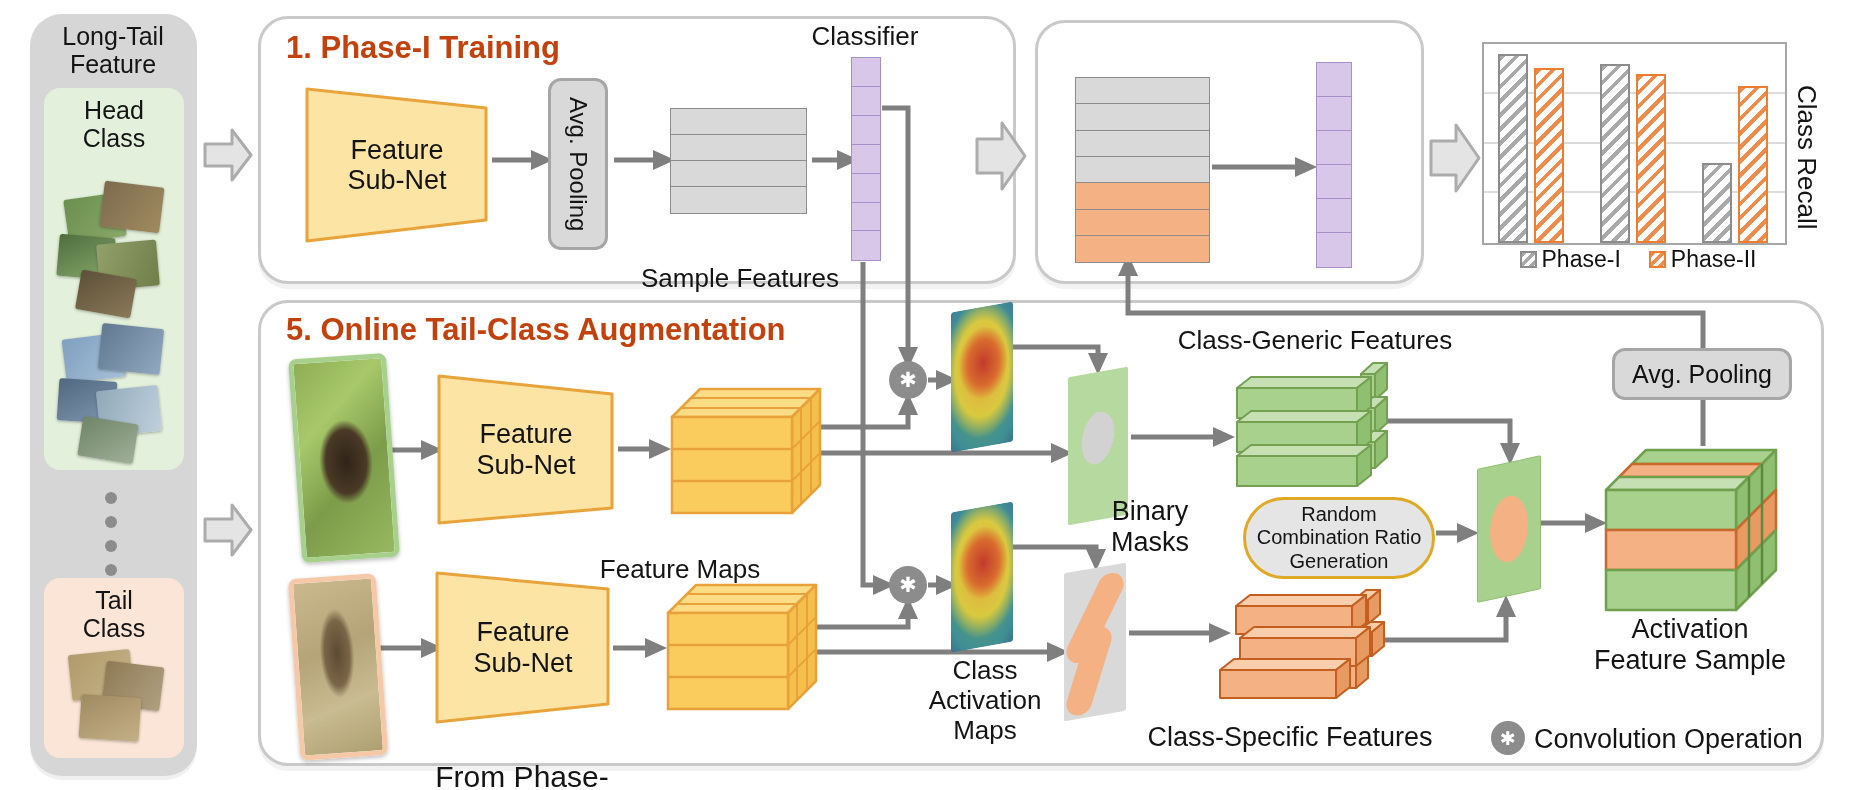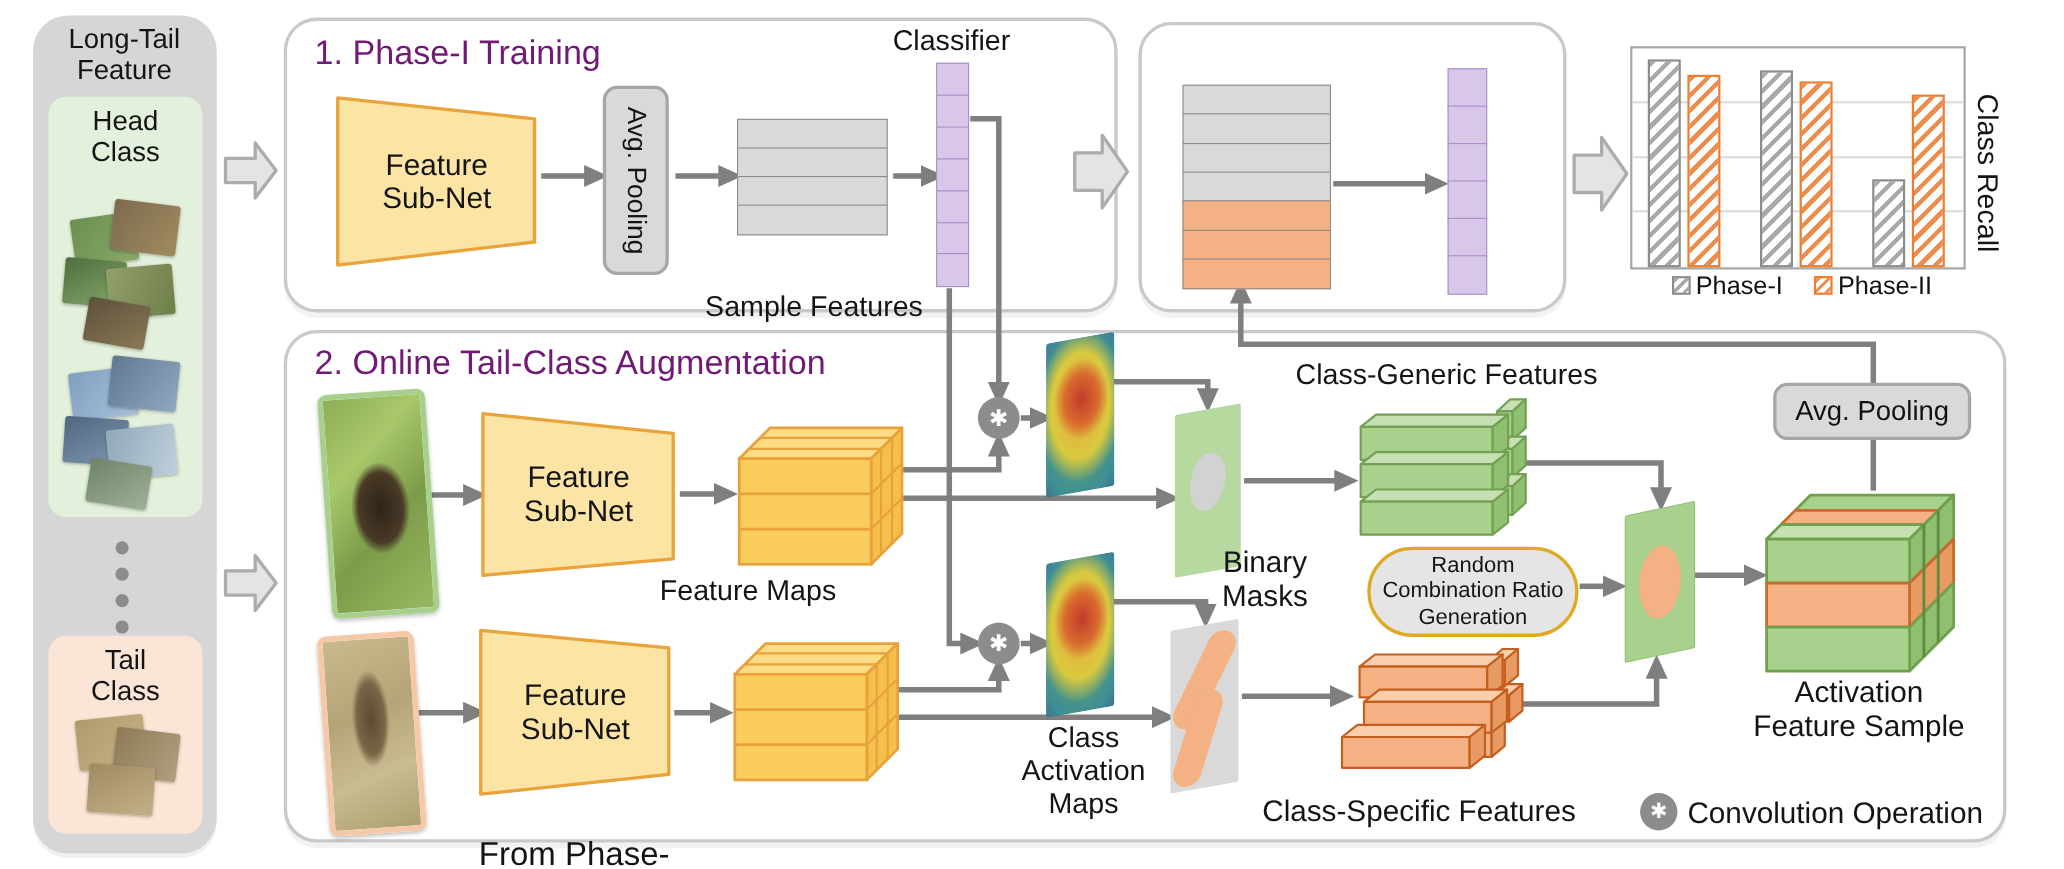--- a/index.html
+++ b/index.html
@@ -1,20 +1,20 @@
 <!DOCTYPE html>
 <html><head>
 <meta charset="utf-8">
 <style>
   html,body{margin:0;padding:0;background:#ffffff;}
   #stage{position:relative;width:1876px;height:790px;background:#ffffff;overflow:hidden;
          font-family:"Liberation Sans","DejaVu Sans",sans-serif;color:#111;}
   .abs{position:absolute;}
   .lbl{position:absolute;color:#141414;font-size:26px;line-height:1.13;text-align:center;white-space:pre-line;}
-  .title{position:absolute;font-weight:400;font-size:31px;white-space:nowrap;color:#701a75;}
+  .title{position:absolute;font-weight:700;font-size:31px;white-space:nowrap;color:#c2410c;}
   .sectionbox{position:absolute;background:#fff;border:3.5px solid #c9c9c9;border-radius:30px;
               box-shadow:0 5px 0 rgba(0,0,0,0.05);}
   .panel{position:absolute;background:#d6d6d6;border-radius:32px;box-shadow:0 4px 0 rgba(0,0,0,0.06);}
   .classbox{position:absolute;border-radius:16px;}
   .dot{position:absolute;width:12px;height:12px;border-radius:50%;background:#8c8c8c;}
   .tile{position:absolute;border-radius:3px;box-shadow:0 1px 3px rgba(0,0,0,0.3);}
   .rowstack{position:absolute;display:flex;flex-direction:column;}
   .rowstack>div{flex:1;background:#d9d9d9;border:1.7px solid #8c8c8c;margin-top:-1.7px;box-sizing:border-box;}
   .rowstack>div:first-child{margin-top:0;}
   .purple>div{background:#d8c7e8;border-color:#a98fc9;}
@@ -222,21 +222,21 @@
     <div class="legenditem">
       <div class="swatch swatch-p1"></div>
       <span>Phase-I</span>
     </div>
     <div class="legenditem">
       <div class="swatch swatch-p2"></div>
       <span>Phase-II</span>
     </div>
   </div>
 
-  <div class="title" style="left:286px;top:312px;">2. Online Tail-Class Augmentation</div>
+  <div class="title" style="left:286px;top:312px;">5. Online Tail-Class Augmentation</div>
 
   <div class="photo" style="left:295px;top:356px;width:88px;height:194px;transform:rotate(-4deg);border:5px solid #a8d08d;
        background:radial-gradient(42% 30% at 52% 52%, #2e2418 0%, #4a3a26 55%, rgba(0,0,0,0) 72%),
                   linear-gradient(135deg,#8fae55 0%,#a8c86a 30%,#7d9c4a 60%,#97b860 100%);"></div>
   <div class="photo" style="left:294px;top:576px;width:78px;height:172px;transform:rotate(-4deg);border:5px solid #f5c9a8;
        background:radial-gradient(32% 38% at 50% 42%, #5d4a33 0%, #7a6547 50%, rgba(0,0,0,0) 68%),
                   linear-gradient(160deg,#cbb98e 0%,#b5a478 40%,#c9bb92 70%,#ada06f 100%);"></div>
 
   <svg class="abs" style="left:437px;top:373px;" width="178" height="153">
     <polygon points="2,3 175,21 175,135 2,150" fill="#fbe4a4" stroke="#e8a33b" stroke-width="3" stroke-linejoin="round"></polygon>
@@ -270,21 +270,21 @@
     <rect x="12" y="37" width="120" height="96" fill="#facc5d" stroke="#e9a23b" stroke-width="2.5"></rect>
     <line x1="12" y1="69" x2="132" y2="69" stroke="#e9a23b" stroke-width="2.5"></line>
     <line x1="12" y1="101" x2="132" y2="101" stroke="#e9a23b" stroke-width="2.5"></line>
     <line x1="21" y1="28" x2="141" y2="28" stroke="#e9a23b" stroke-width="2"></line>
     <line x1="31" y1="18" x2="151" y2="18" stroke="#e9a23b" stroke-width="2"></line>
     <line x1="141" y1="28" x2="141" y2="124" stroke="#e9a23b" stroke-width="2"></line>
     <line x1="151" y1="18" x2="151" y2="114" stroke="#e9a23b" stroke-width="2"></line>
     <line x1="132" y1="69" x2="160" y2="41" stroke="#e9a23b" stroke-width="2"></line>
     <line x1="132" y1="101" x2="160" y2="73" stroke="#e9a23b" stroke-width="2"></line>
   </svg>
-  <div class="lbl" style="left:595px;top:522px;width:170px;">Feature Maps</div>
+  <div class="lbl" style="left:595px;top:555px;width:170px;">Feature Maps</div>
 
   <div class="conv" style="left:889px;top:361px;width:38px;height:38px;">
       <span>✱</span>
     </div>
   <div class="conv" style="left:889px;top:566px;width:38px;height:38px;">
       <span>✱</span>
     </div>
 
   <div class="cam" style="left:951px;top:307px;width:62px;height:140px;transform:skewY(-10deg);"></div>
   <div class="cam" style="left:951px;top:507px;width:62px;height:140px;transform:skewY(-10deg);"></div>

